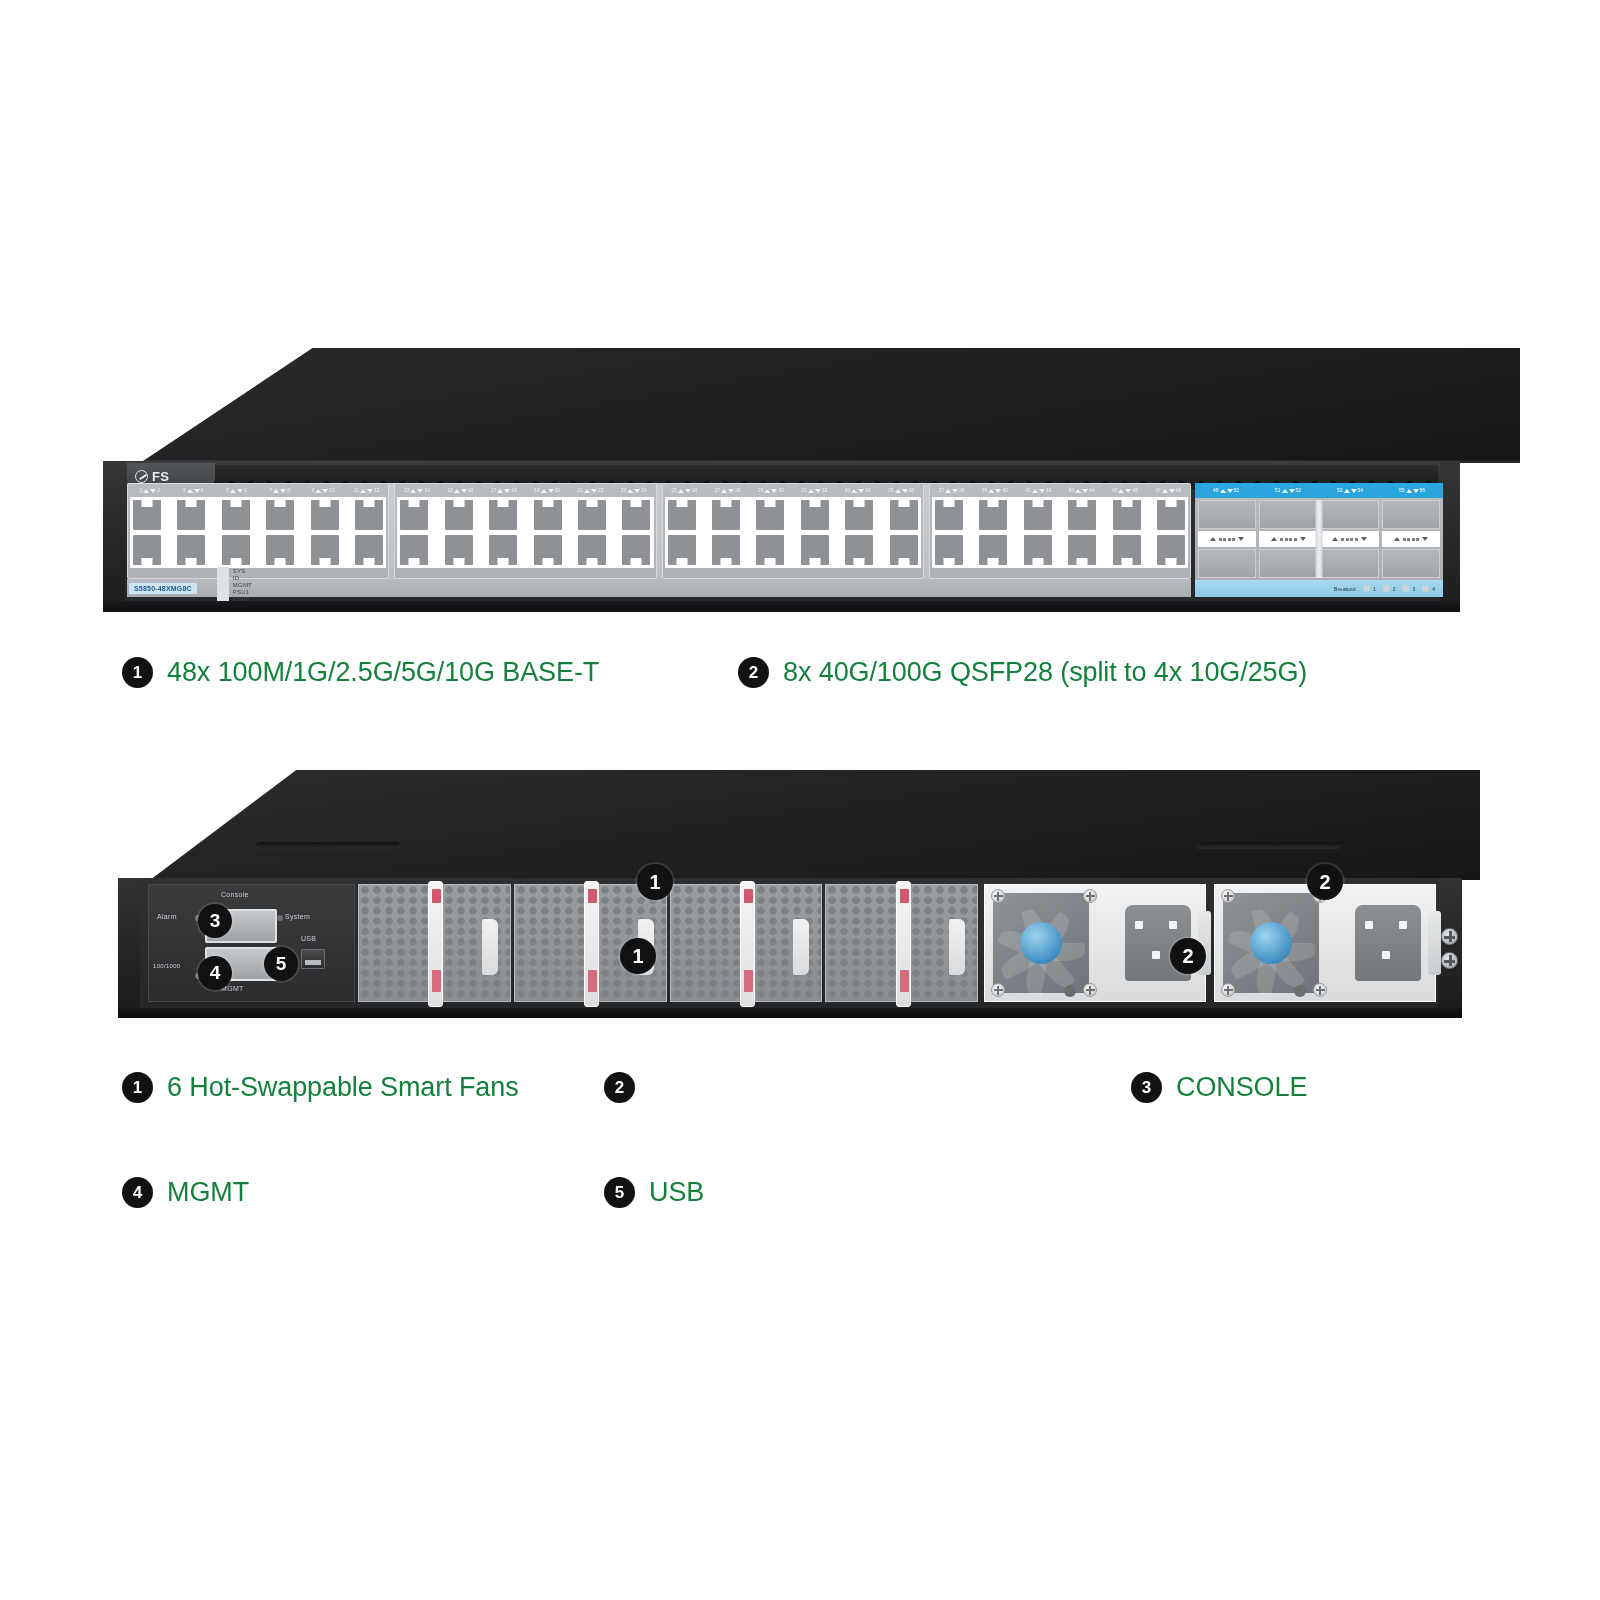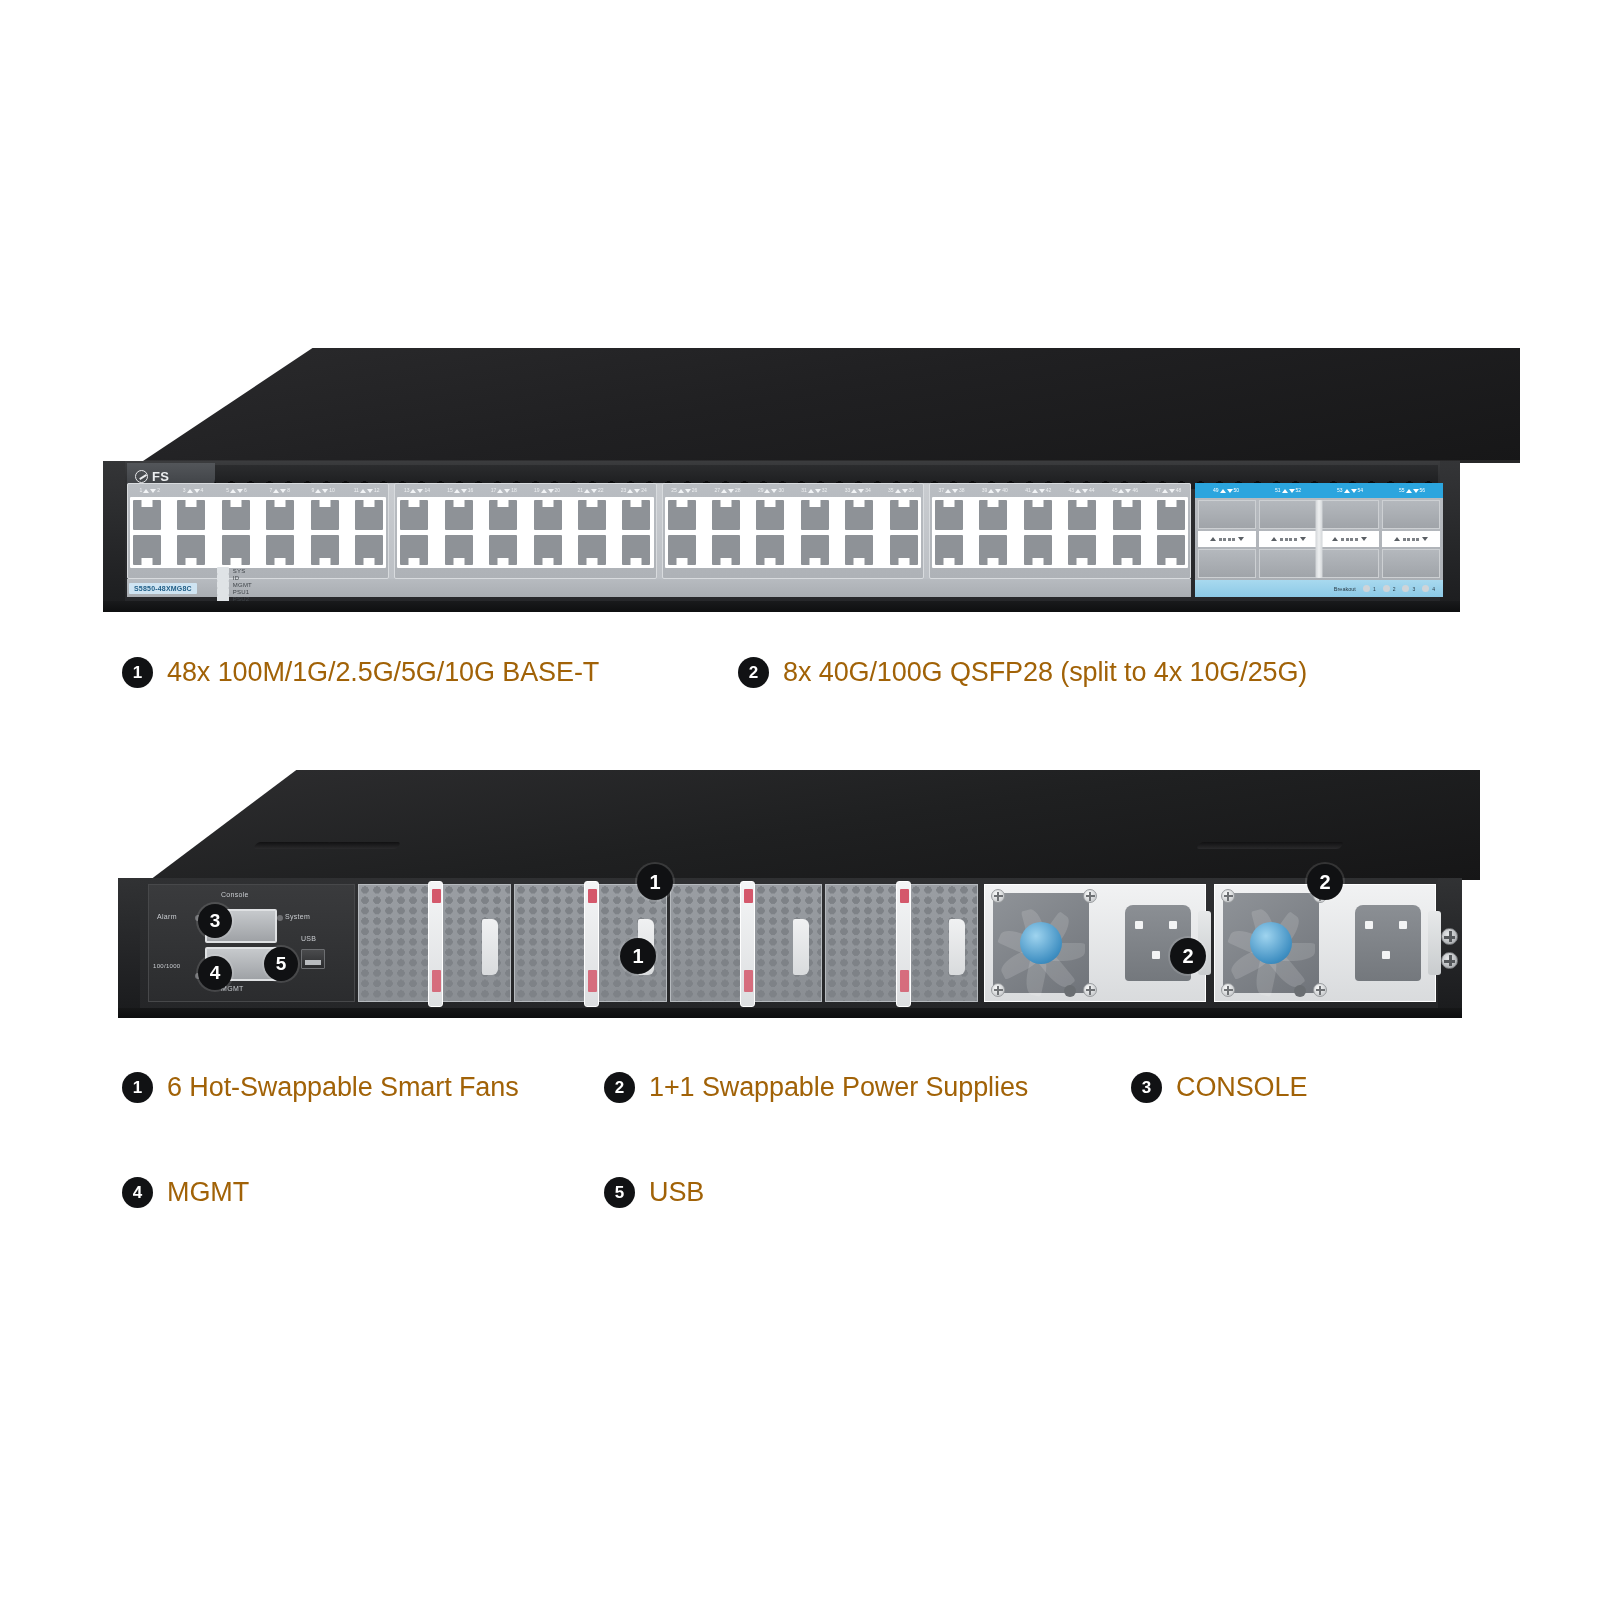--- a/index.html
+++ b/index.html
@@ -268,21 +268,21 @@
   .badge-md { width:34px; height:34px; font-size:19px; }
 
   
   .captions { position:absolute; left:0; width:1600px; }
   .cap-item { display:flex; align-items:center; gap:14px; }
   .cap-badge {
     width:31px; height:31px; border-radius:50%; background:#111214; color:#fff;
     display:flex; align-items:center; justify-content:center;
     font-size:17px; font-weight:700; flex:none;
   }
-  .cap-text { font-size:27px; color:#a16207; font-weight:400; white-space:nowrap;
+  .cap-text { font-size:27px; color:#15803d; font-weight:400; white-space:nowrap;
     letter-spacing:-0.1px; }
 
   #caps-front { top:657px; }
   #caps-front .cap-item.c1 { position:absolute; left:122px; top:0; }
   #caps-front .cap-item.c2 { position:absolute; left:738px; top:0; }
 
   #caps-rear-1 { top:1072px; }
   #caps-rear-1 .cap-item.c1 { position:absolute; left:122px; top:0; }
   #caps-rear-1 .cap-item.c2 { position:absolute; left:604px; top:0; }
   #caps-rear-1 .cap-item.c3 { position:absolute; left:1131px; top:0; }
@@ -888,21 +888,20 @@
     <div class="badge badge-md" style="left:264px; top:177px;">5</div>
   </div>
 
   <div class="captions" id="caps-rear-1">
     <div class="cap-item c1">
       <span class="cap-badge">1</span>
       <span class="cap-text">6 Hot-Swappable Smart Fans</span>
     </div>
     <div class="cap-item c2">
       <span class="cap-badge">2</span>
-      <span class="cap-text">1+1 Swappable Power Supplies</span>
     </div>
     <div class="cap-item c3">
       <span class="cap-badge">3</span>
       <span class="cap-text">CONSOLE</span>
     </div>
   </div>
 
   <div class="captions" id="caps-rear-2">
     <div class="cap-item c1">
       <span class="cap-badge">4</span>

